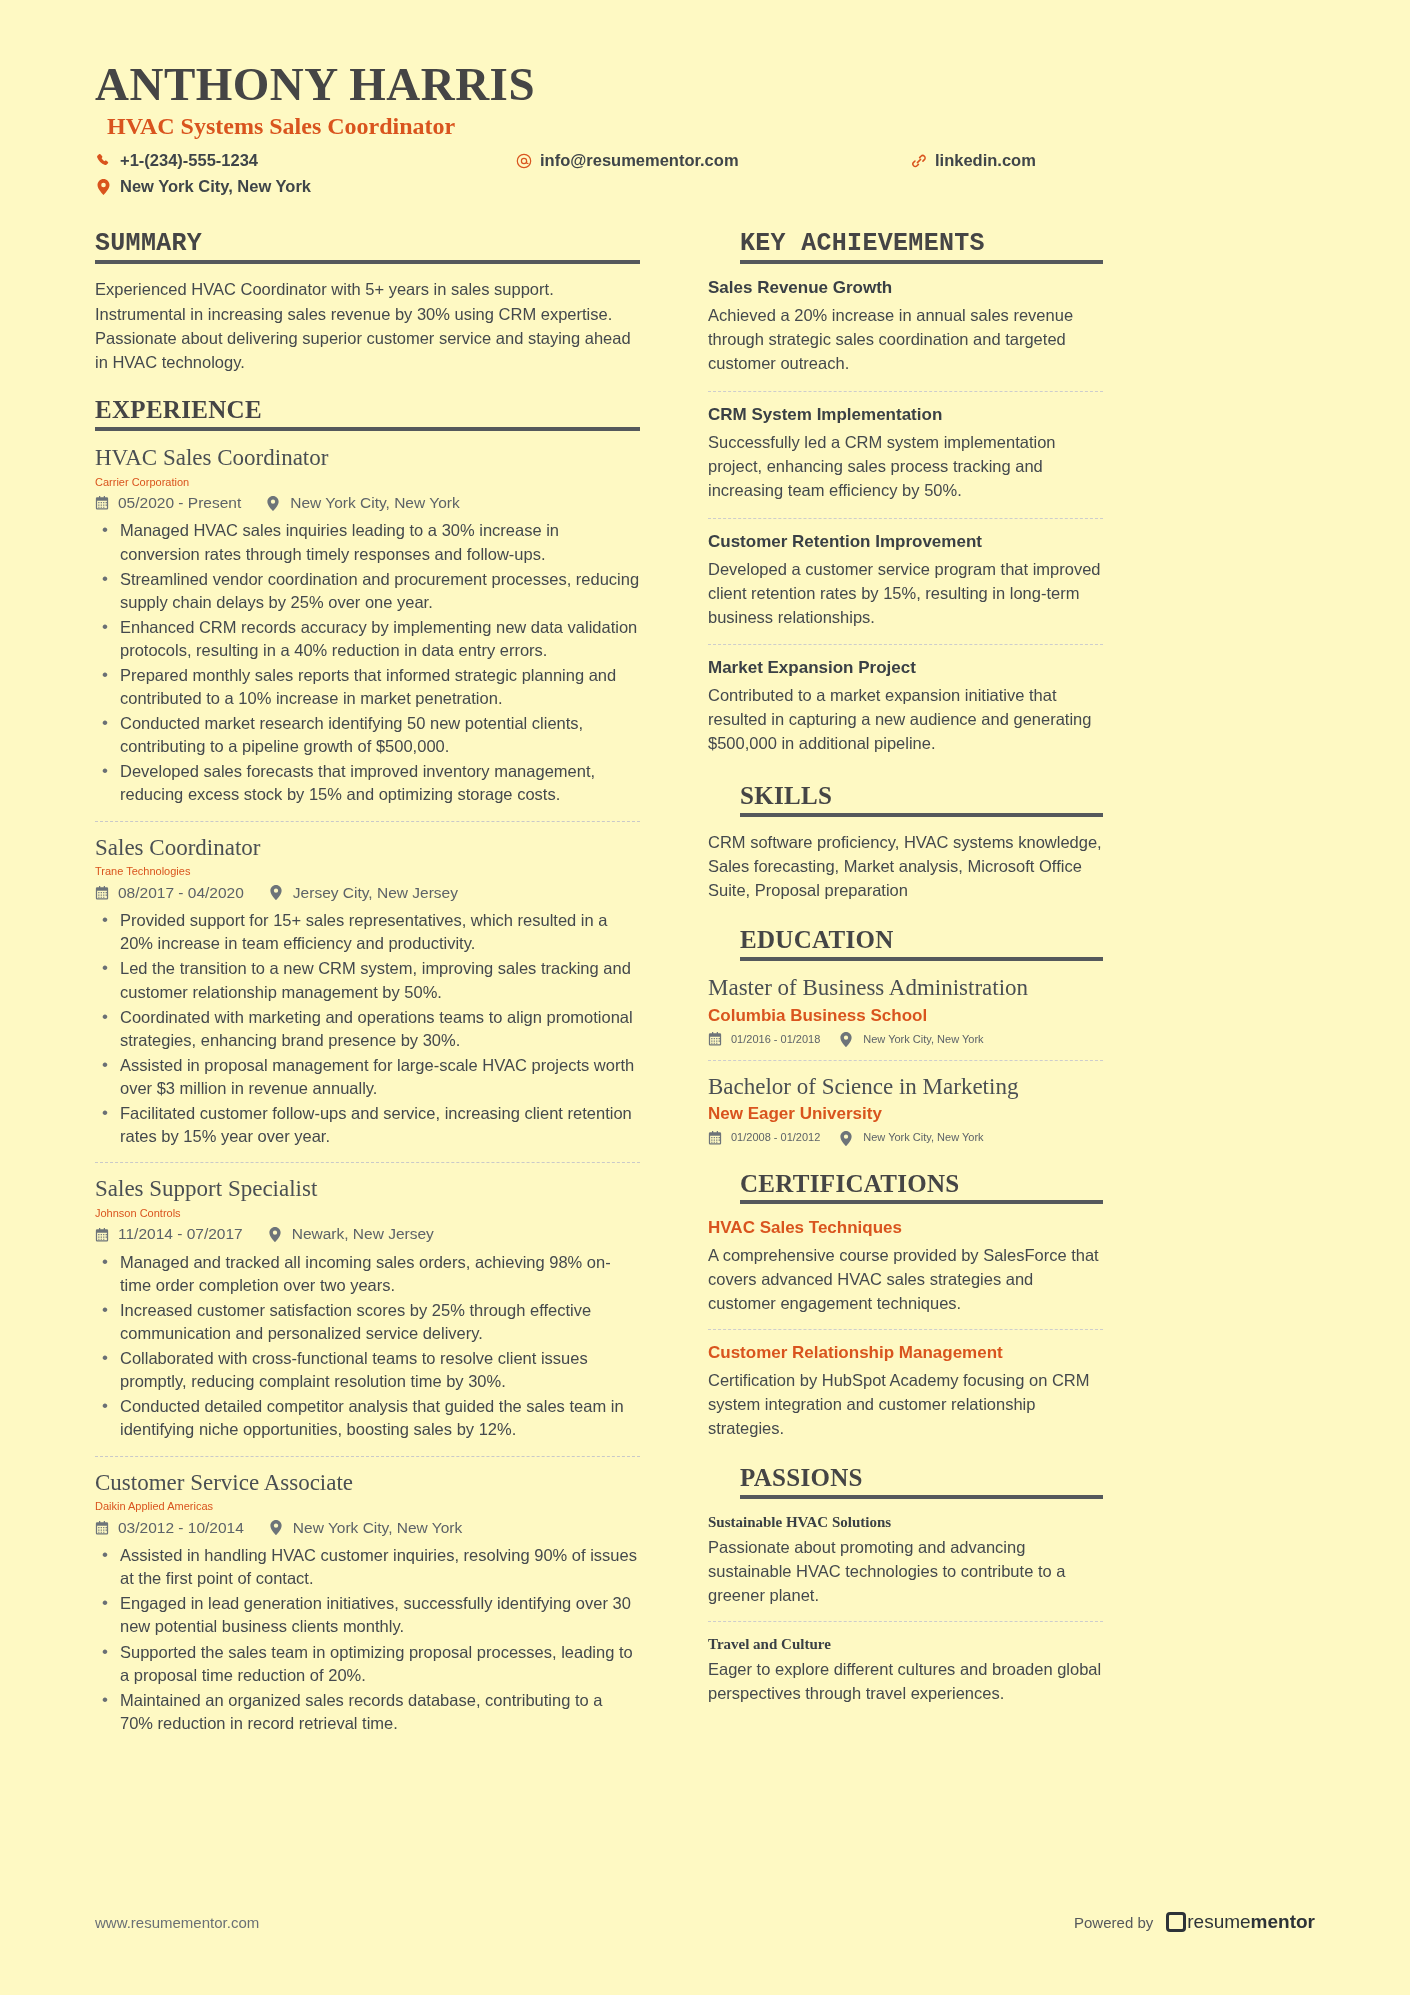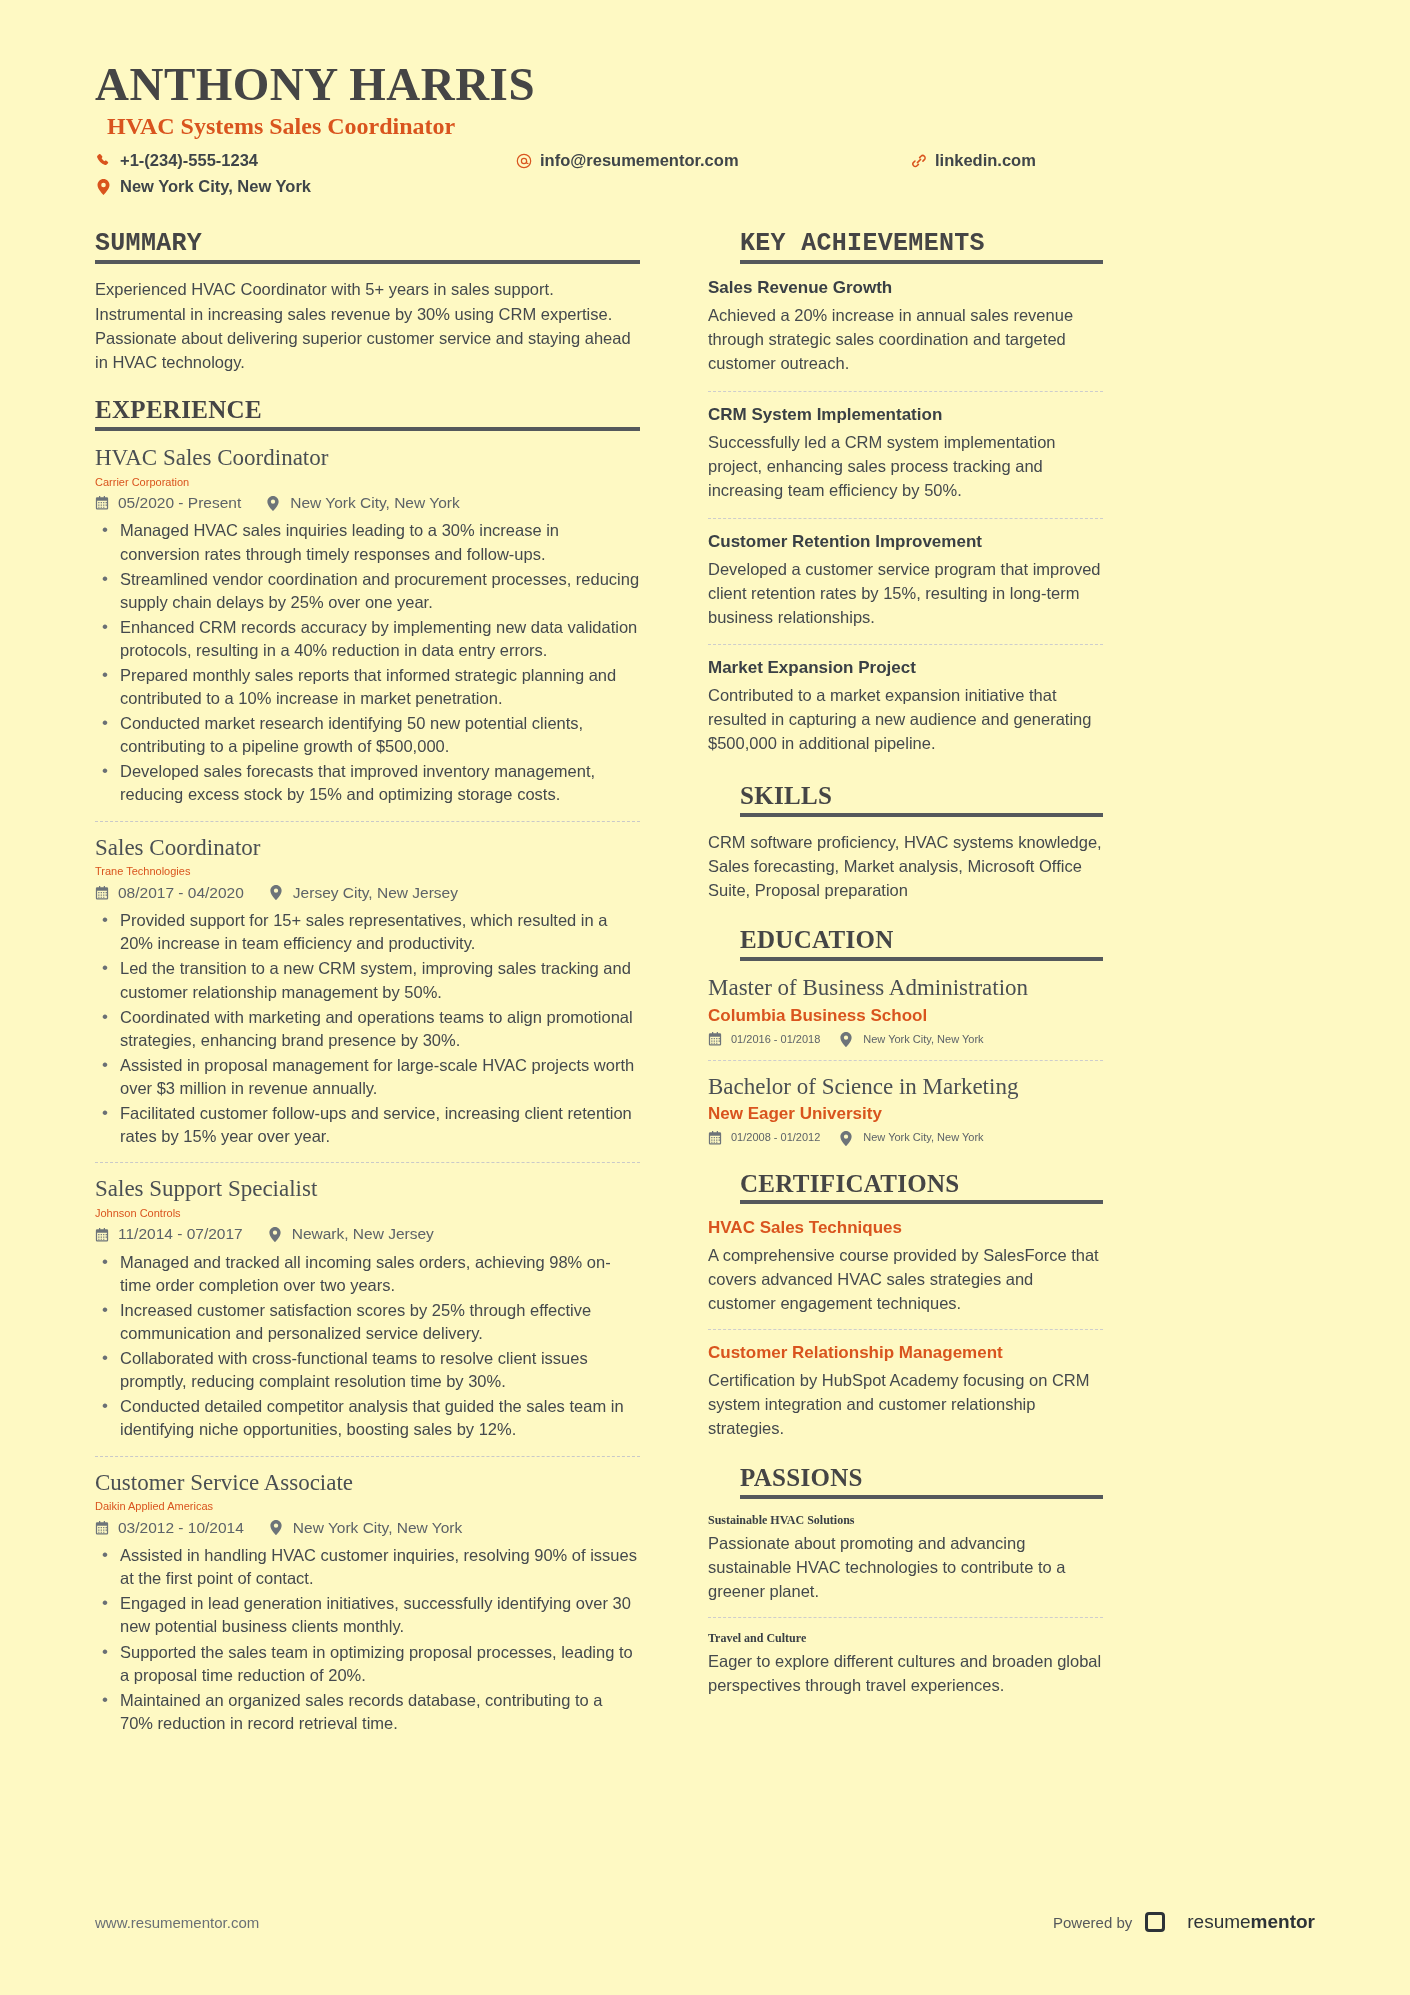--- a/index.html
+++ b/index.html
@@ -220,21 +220,21 @@
   .cert-desc {
     font-size: 16.5px;
     line-height: 1.45;
     color: #44494d;
   }
 
   .passion-item { }
   .passion-title {
     font-family: "Liberation Serif", serif;
     font-weight: bold;
-    font-size: 12px;
+    font-size: 15px;
     color: #3a4045;
     line-height: 1.35;
     margin-bottom: 4px;
   }
   .passion-desc {
     font-size: 16.5px;
     line-height: 1.45;
     color: #44494d;
   }
 
@@ -252,21 +252,21 @@
   }
   .footer-brand {
     display: flex;
     align-items: center;
     gap: 13px;
   }
   .footer-powered { font-size: 15px; color: #55595c; }
   .brand-logo {
     display: flex;
     align-items: center;
-    gap: 22px;
+    gap: 1px;
     font-size: 19px;
     color: #2d3338;
   }
   .brand-mark {
     width: 20px; height: 20px;
     border: 3px solid #2d3338;
     border-radius: 4px;
     box-sizing: border-box;
   }
   .brand-light { font-weight: normal; }

